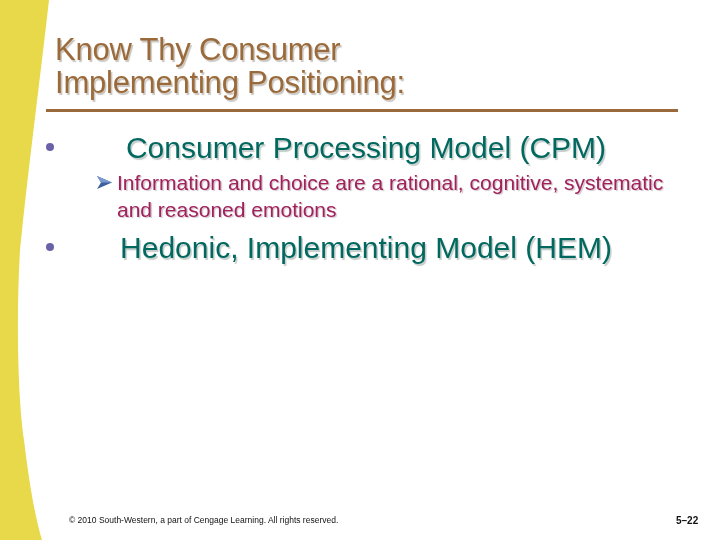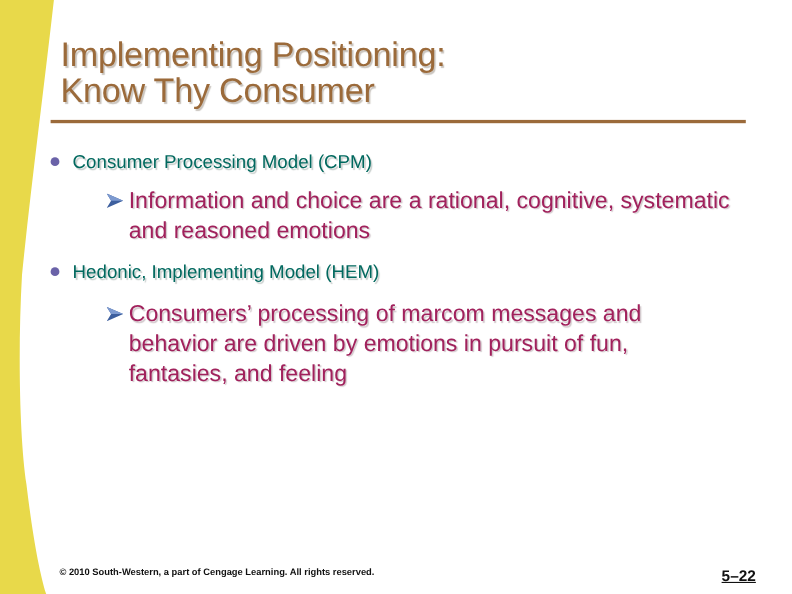--- a/index.html
+++ b/index.html
@@ -43,25 +43,26 @@
     }
     .content {
       position: absolute;
       left: 46px;
       top: 133px;
       width: 620px;
     }
     .bullet {
       position: relative;
       padding-left: 20px;
-      font-size: 17px;
+      font-size: 30px;
       line-height: 30px;
       color: #00685e;
       text-shadow: 1.5px 1.5px 1px #c4cbc9;
       white-space: nowrap;
+      text-align: center;
     }
     .bullet .dot {
       position: absolute;
       left: 0px;
       top: 10px;
       width: 8px;
       height: 8px;
       border-radius: 50%;
       background: #6a62a8;
       text-shadow: none;
@@ -81,50 +82,49 @@
       top: 7px;
       width: 15px;
       height: 13px;
     }
     .b1 { margin-top: 0; }
     .s1 { margin-top: 6px; }
     .b2 { margin-top: 10px; }
     .s2 { margin-top: 9px; }
     .footer-left {
       position: absolute;
-      left: 28px;
+      left: 43px;
       top: 515px;
       font-size: 8.5px;
-      font-weight: bold;
+      font-weight: normal;
       color: #111111;
       white-space: nowrap;
       padding-left: 26px;
     }
     .footer-right {
       position: absolute;
-      left: 656px;
+      left: 676px;
       top: 515px;
-      font-size: 14px;
+      font-size: 10px;
       font-weight: bold;
       color: #111111;
-      text-decoration: underline;
     }
   </style>
 </head>
 <body>
 
 <div class="slide">
 
   <svg class="yellow-band" viewBox="0 0 720 540" xmlns="http://www.w3.org/2000/svg">
     <path d="M0,0 L49,0 C40,80 28,170 20,250 C16,320 18,400 24,440 C30,490 36,520 42,540 L0,540 Z" fill="#e8d94a"></path>
   </svg>
 
   <div class="title">
+    <span class="line">Know Thy Consumer</span>
     <span class="line">Implementing Positioning:</span>
-    <span class="line">Know Thy Consumer</span>
   </div>
   <div class="title-rule"></div>
 
   <div class="content">
 
     <div class="bullet b1">
       <span class="dot"></span>
       <span>Consumer Processing Model (CPM)</span>
     </div>
     <div class="sub s1">
@@ -132,26 +132,19 @@
         <path d="M0,0 L15,6.5 L0,13 L4,6.5 Z" fill="#3d5f9e"></path>
         <path d="M0,0 L15,6.5 L4,6.5 Z" fill="#7d9ad0"></path>
       </svg>
       <span>Information and choice are a rational, cognitive, systematic and reasoned emotions</span>
     </div>
 
     <div class="bullet b2">
       <span class="dot"></span>
       <span>Hedonic, Implementing Model (HEM)</span>
     </div>
-    <div class="sub s2">
-      <svg class="arrow" viewBox="0 0 15 13" xmlns="http://www.w3.org/2000/svg">
-        <path d="M0,0 L15,6.5 L0,13 L4,6.5 Z" fill="#3d5f9e"></path>
-        <path d="M0,0 L15,6.5 L4,6.5 Z" fill="#7d9ad0"></path>
-      </svg>
-      <span>Consumers’ processing of marcom messages and behavior are driven by emotions in pursuit of fun, fantasies, and feeling</span>
-    </div>
 
   </div>
 
   <div class="footer-left">© 2010 South-Western, a part of Cengage Learning. All rights reserved.</div>
   <div class="footer-right">5–22</div>
 
 </div>
 
 </body></html>

